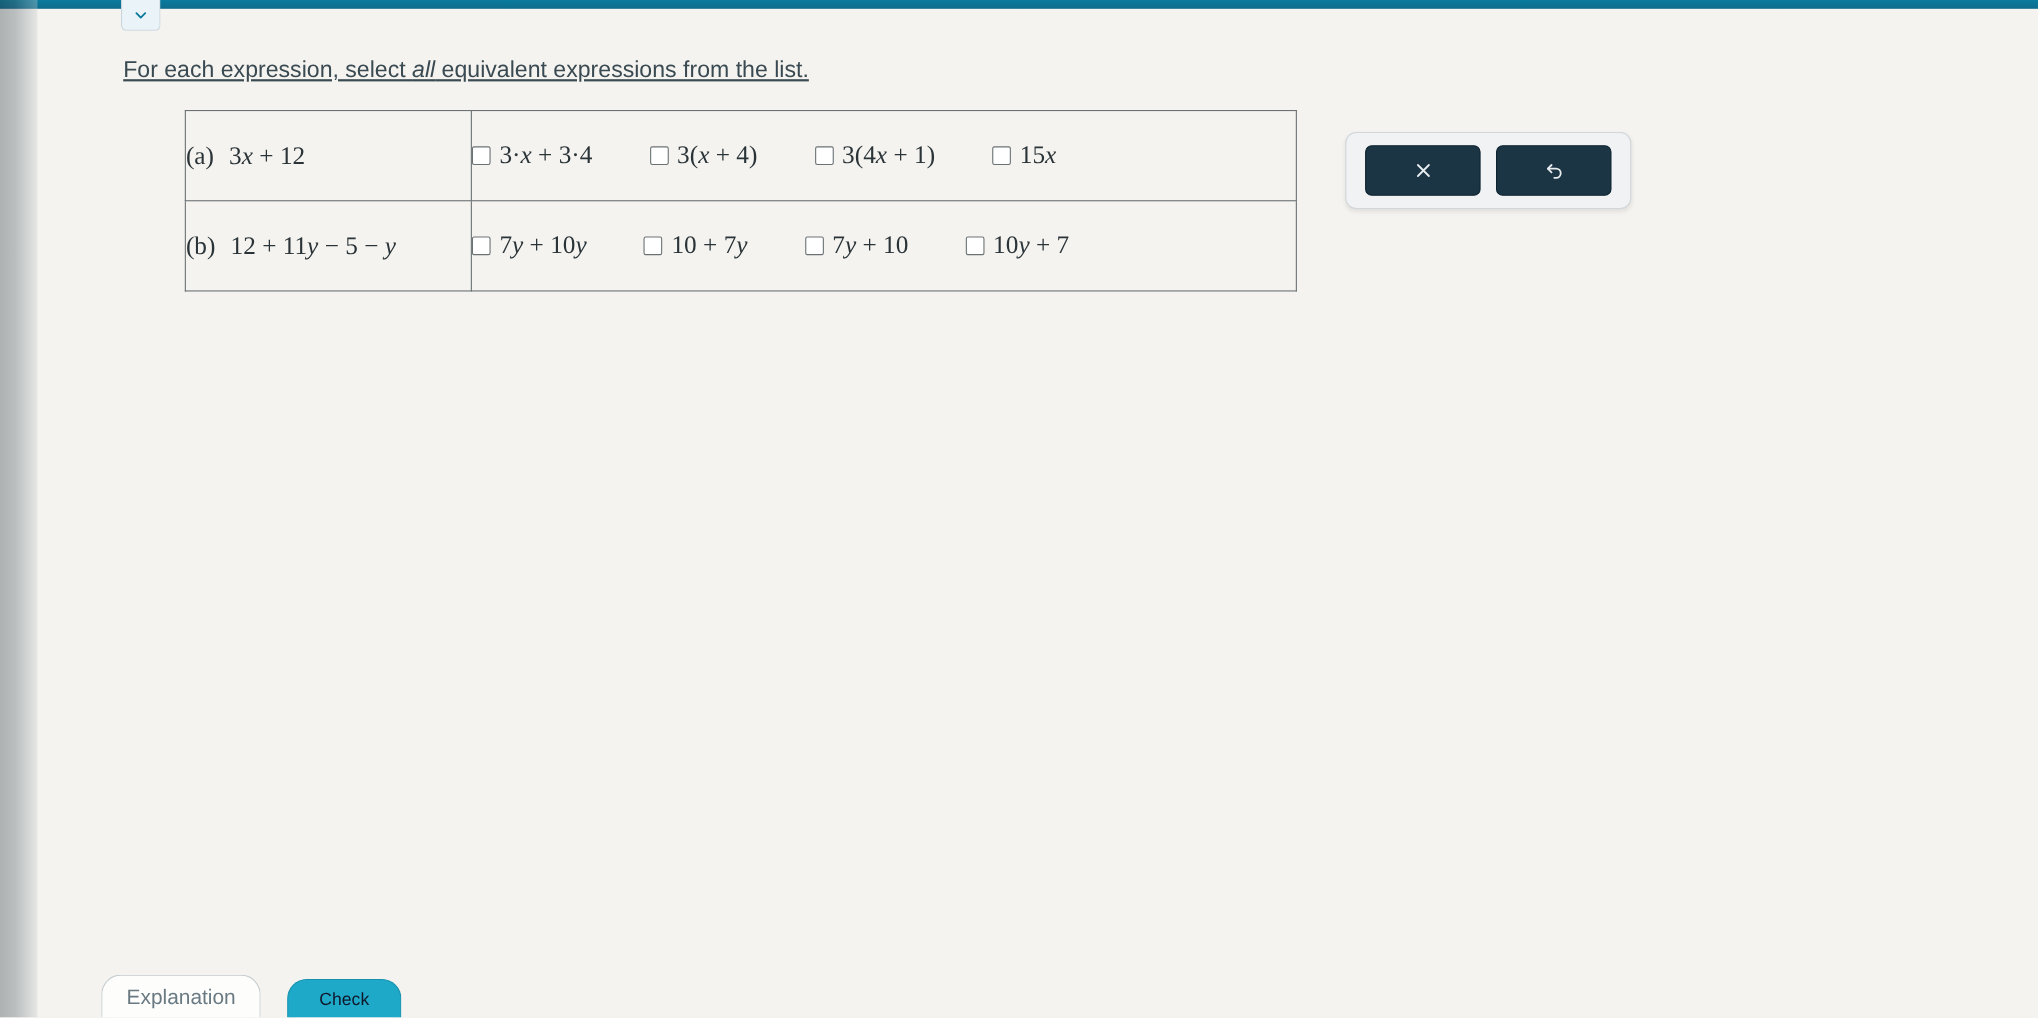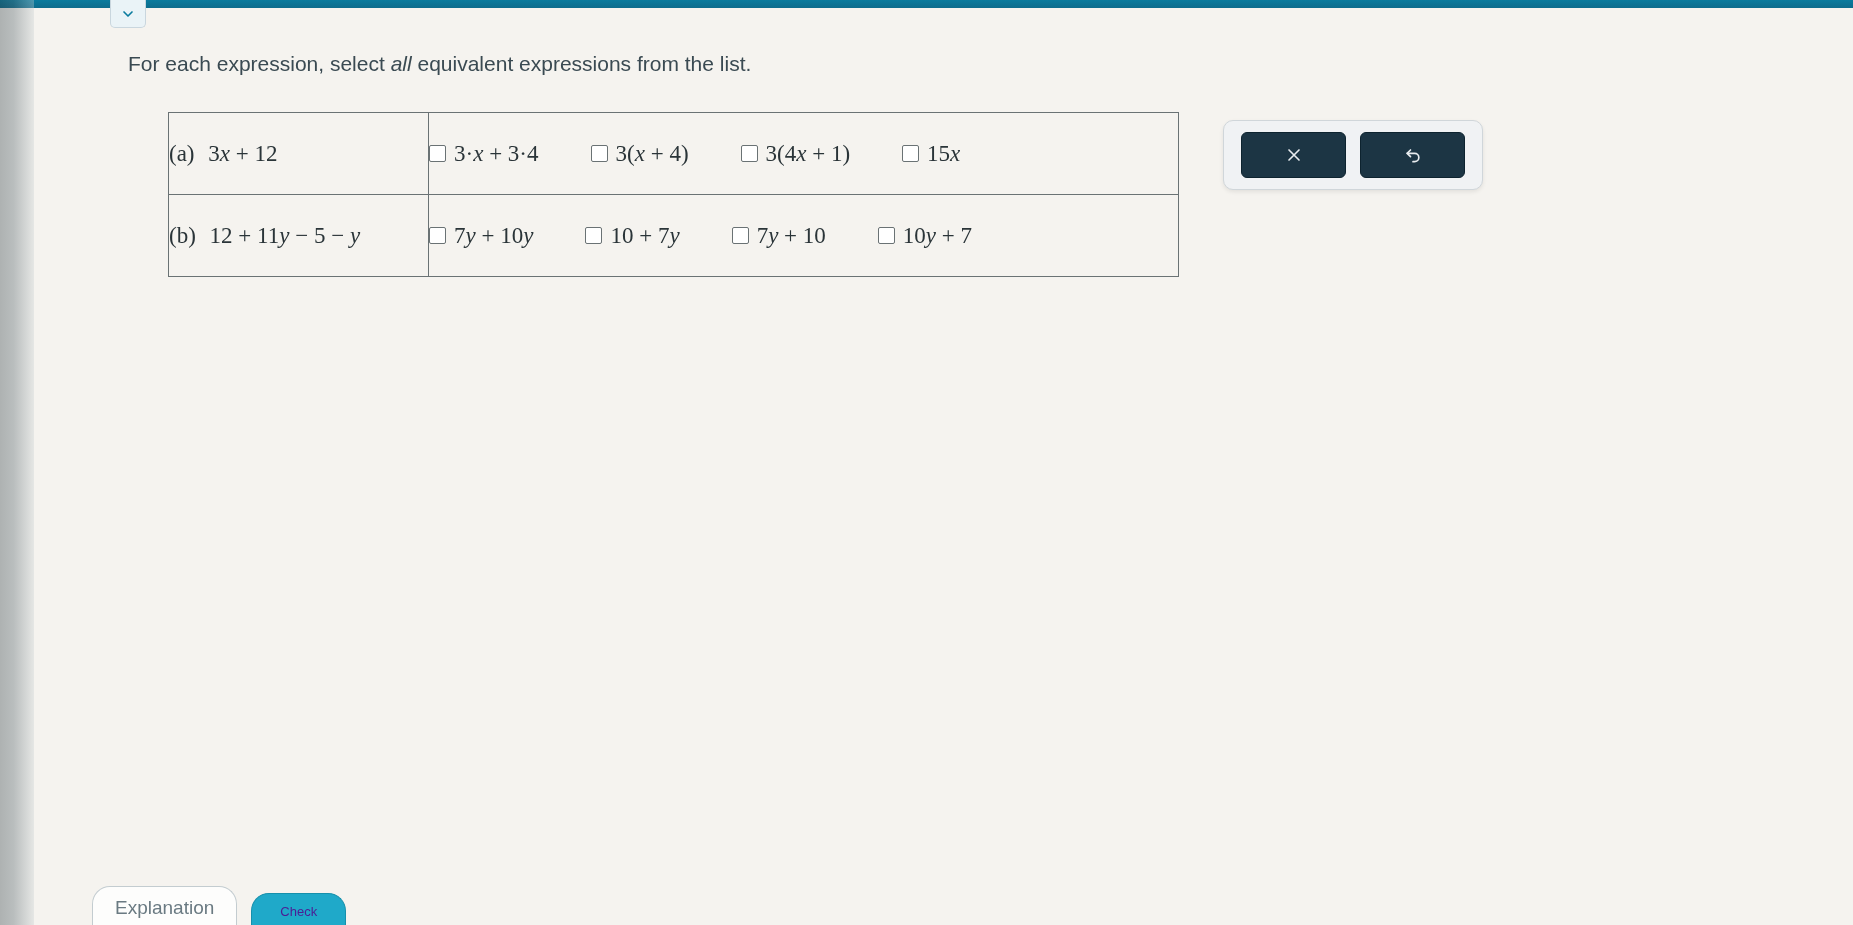--- a/index.html
+++ b/index.html
@@ -27,30 +27,31 @@
       border-top: none;
       border-radius: 0 0 5px 5px;
       display: flex;
       align-items: center;
       justify-content: center;
       cursor: pointer;
     }
     .collapse-btn svg { width: 16px; height: 16px; }
     .prompt {
       position: absolute;
-      left: 128px;
+      left: 112px;
       top: 52px;
       font-size: 21px;
       color: #3a4a52;
+      text-decoration: underline;
     }
     .prompt .italic { font-style: italic; }
     .table {
       position: absolute;
       left: 168px;
-      top: 112px;
+      top: 100px;
       border-collapse: collapse;
     }
     .table td {
       border: 1px solid #6a7274;
       padding: 0;
       vertical-align: middle;
       height: 82px;
     }
     .expr-cell {
       width: 260px;
@@ -114,40 +115,40 @@
       justify-content: center;
       cursor: pointer;
       color: #e8ecef;
     }
     .action-panel .btn svg { width: 20px; height: 20px; }
     .bottom-bar {
       position: absolute;
       left: 92px;
       bottom: 0;
       display: flex;
-      gap: 14px;
+      gap: 24px;
       align-items: flex-end;
     }
     .explain-btn {
       background: #fdfdfc;
       color: #6a7a82;
       border: 1px solid #c3ccd0;
       border-radius: 18px 18px 0 0;
       padding: 10px 22px 6px 22px;
       font-size: 19px;
       cursor: pointer;
       border-bottom: none;
     }
     .check-btn {
       background: #1fa9c9;
-      color: #4c1d95;
+      color: #0f172a;
       border: 1px solid #1690ac;
       border-radius: 18px 18px 0 0;
       padding: 10px 28px 6px 28px;
-      font-size: 13px;
+      font-size: 16px;
       cursor: pointer;
       border-bottom: none;
     }
     .left-edge {
       position: absolute;
       left: 0;
       top: 0;
       bottom: 0;
       width: 34px;
       background: linear-gradient(to right, #2a3940 0%, #4a5a62 40%, #c9d0d2 100%);

